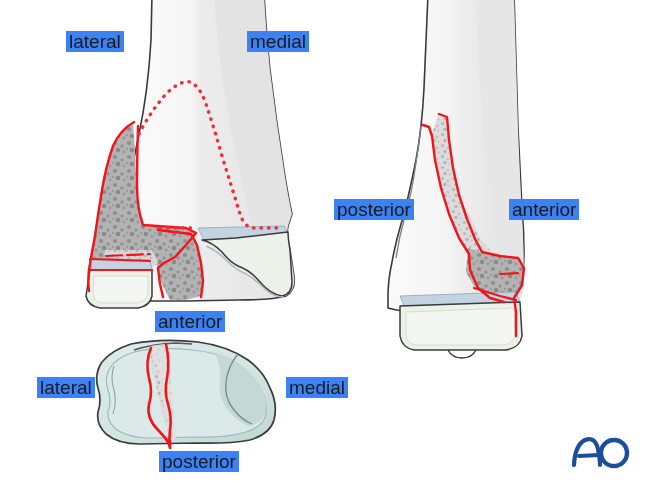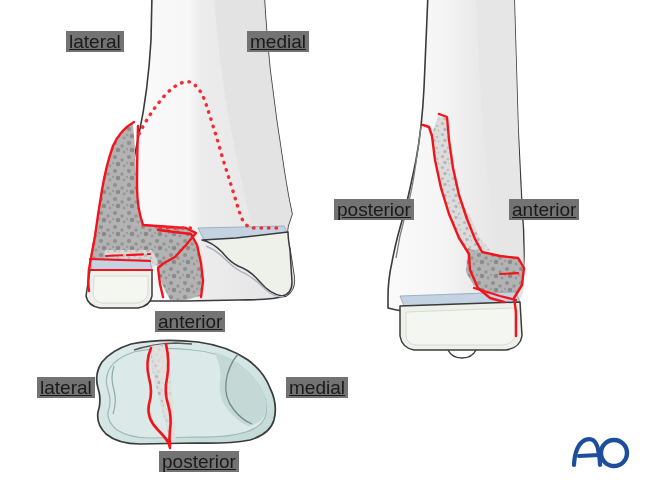--- a/index.html
+++ b/index.html
@@ -26,23 +26,22 @@
     height: 493px;
     display: block;
   }
   .anno-label {
     position: absolute;
     font-family: "Liberation Sans", sans-serif;
     font-size: 19px;
     color: #1a1a1a;
     white-space: nowrap;
     line-height: 1;
-    background: #737373;
+    background: #3b82f6;
     padding: 1px 3px;
-    text-decoration: underline;
   }
   .lbl-ap-lateral   { left: 66px;  top: 31px; }
   .lbl-ap-medial    { left: 247px; top: 31px; }
   .lbl-lat-post     { left: 334px; top: 199px; }
   .lbl-lat-ant      { left: 509px; top: 199px; }
   .lbl-ax-anterior  { left: 155px; top: 311px; }
   .lbl-ax-lateral   { left: 37px;  top: 377px; }
   .lbl-ax-medial    { left: 286px; top: 377px; }
   .lbl-ax-posterior { left: 159px; top: 451px; }
   #ao-logo {

